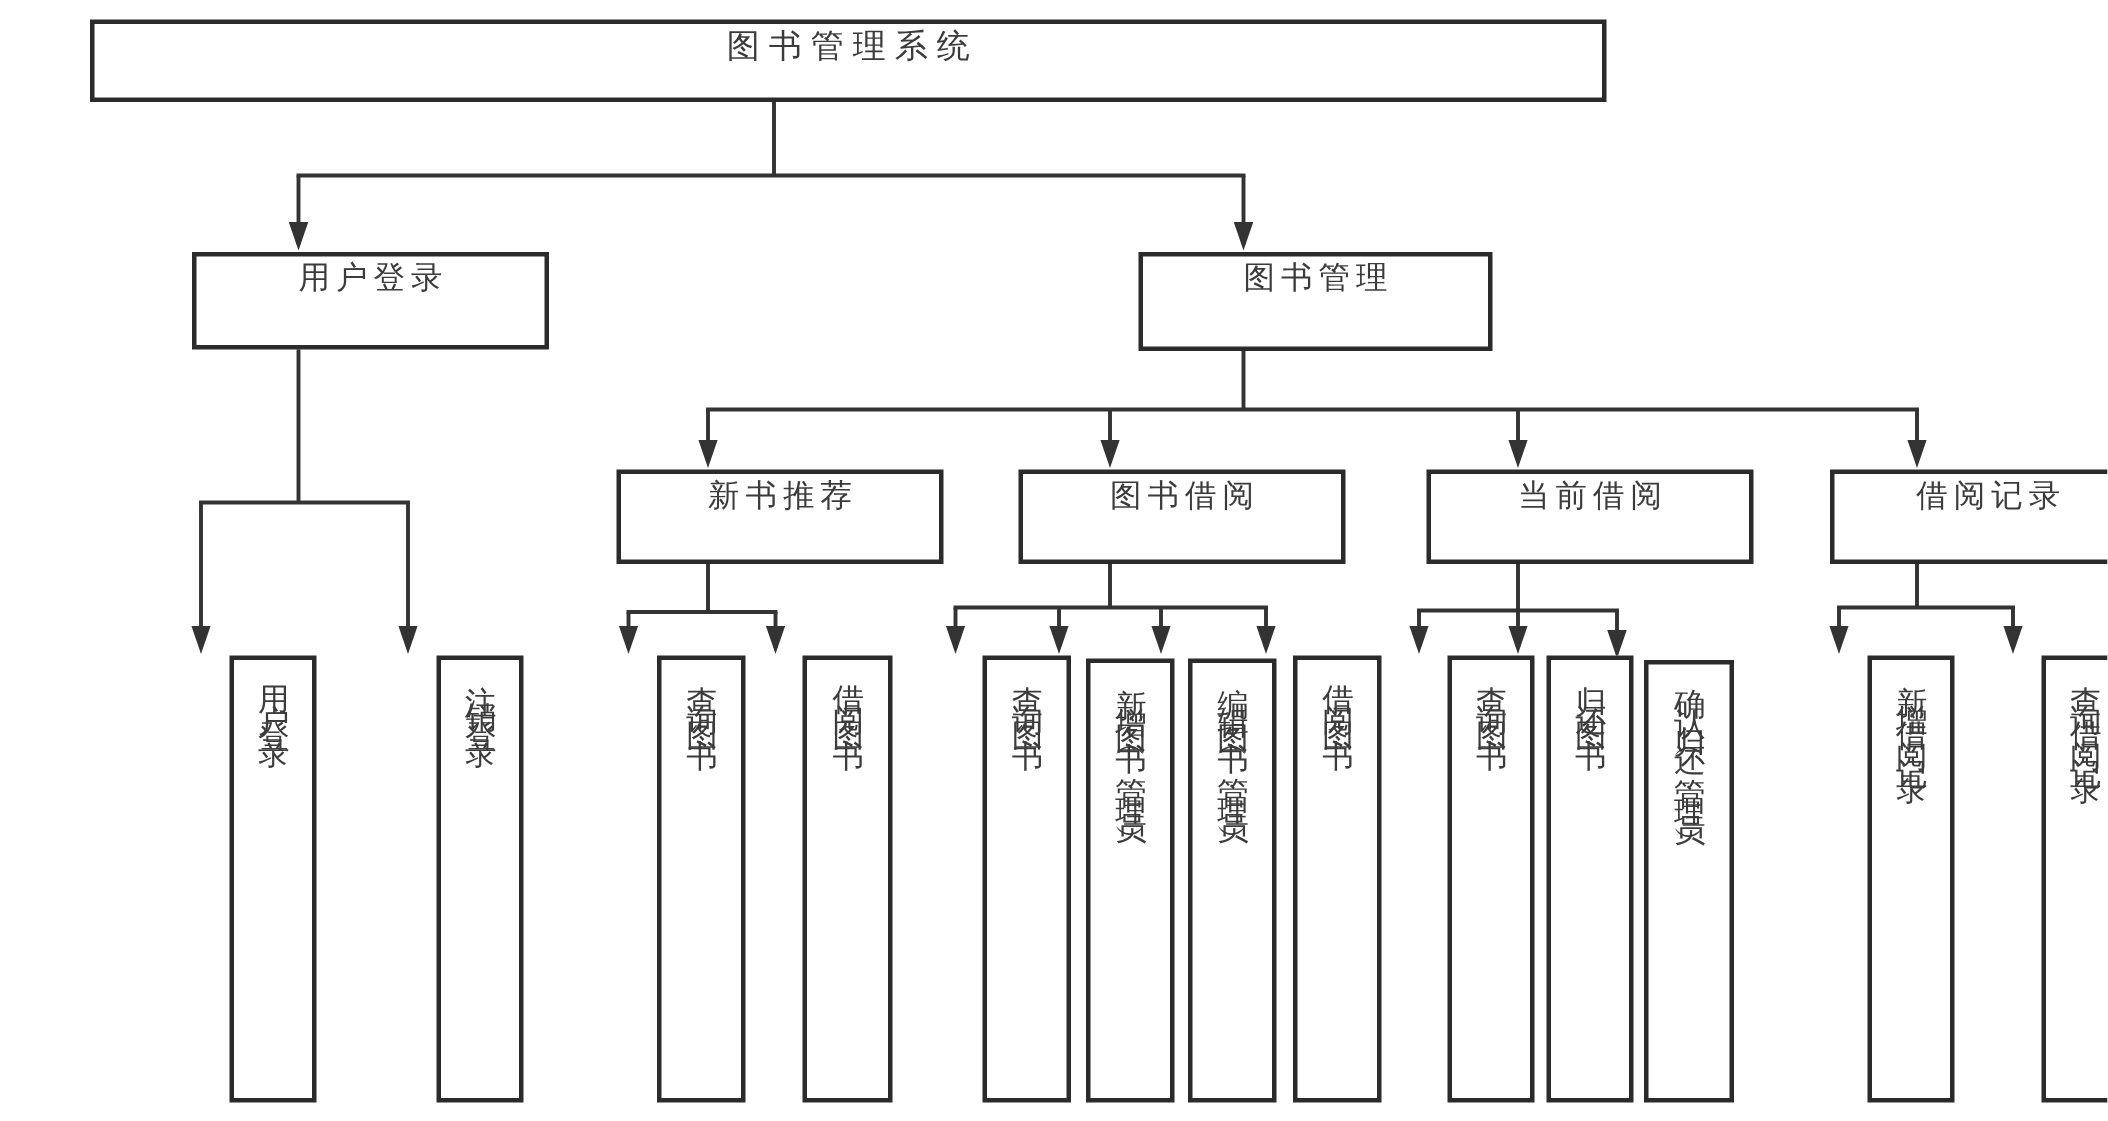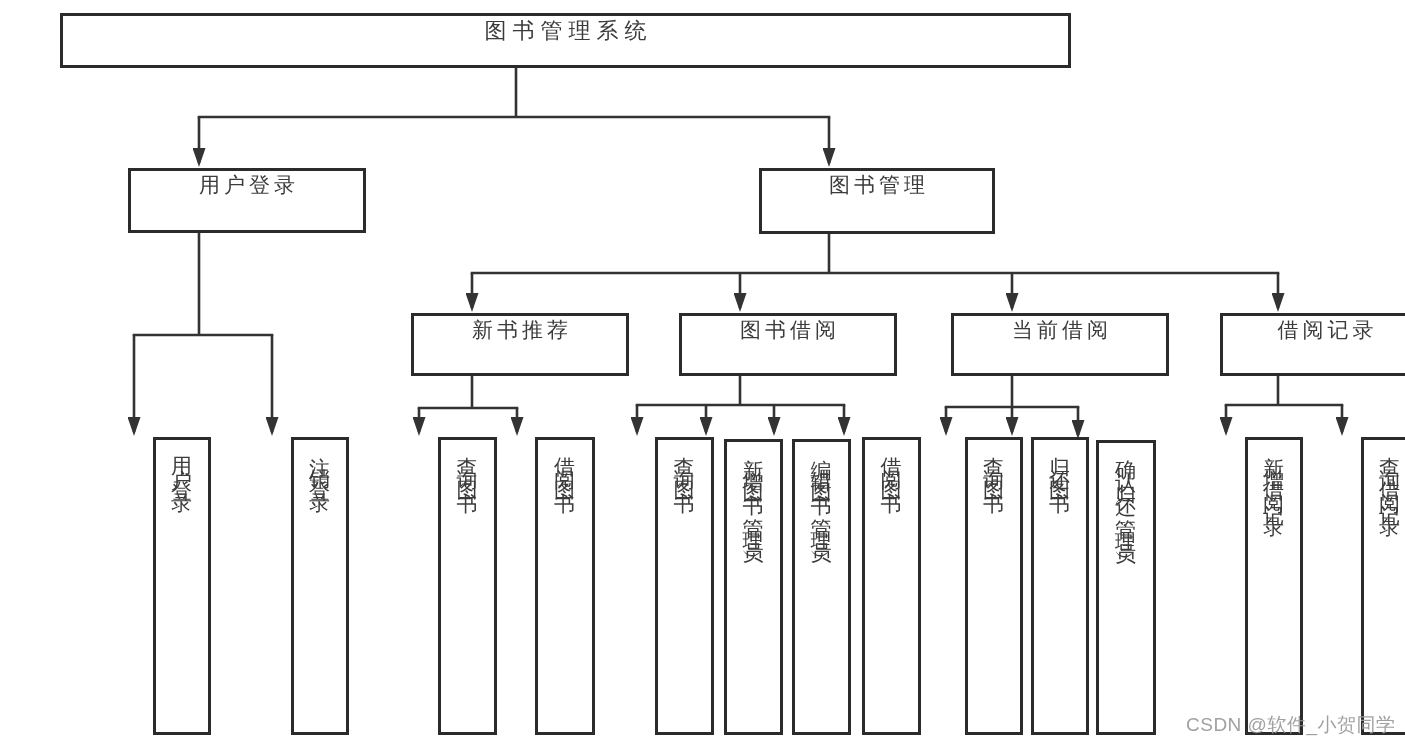--- a/index.html
+++ b/index.html
@@ -174,15 +174,14 @@
     <span class="v-label">确认归还（管理员）</span>
   </div>
 
   <div class="box" style="left:1197px;top:437px;width:58px;height:298px">
     <span class="v-label">新增借阅记录</span>
   </div>
   <div class="box" style="left:1313px;top:437px;width:58px;height:298px">
     <span class="v-label">查询借阅记录</span>
   </div>
 
-  <div class="watermark">CSDN @软件_小贺同学</div>
 
 </div>
 
 </body></html>

